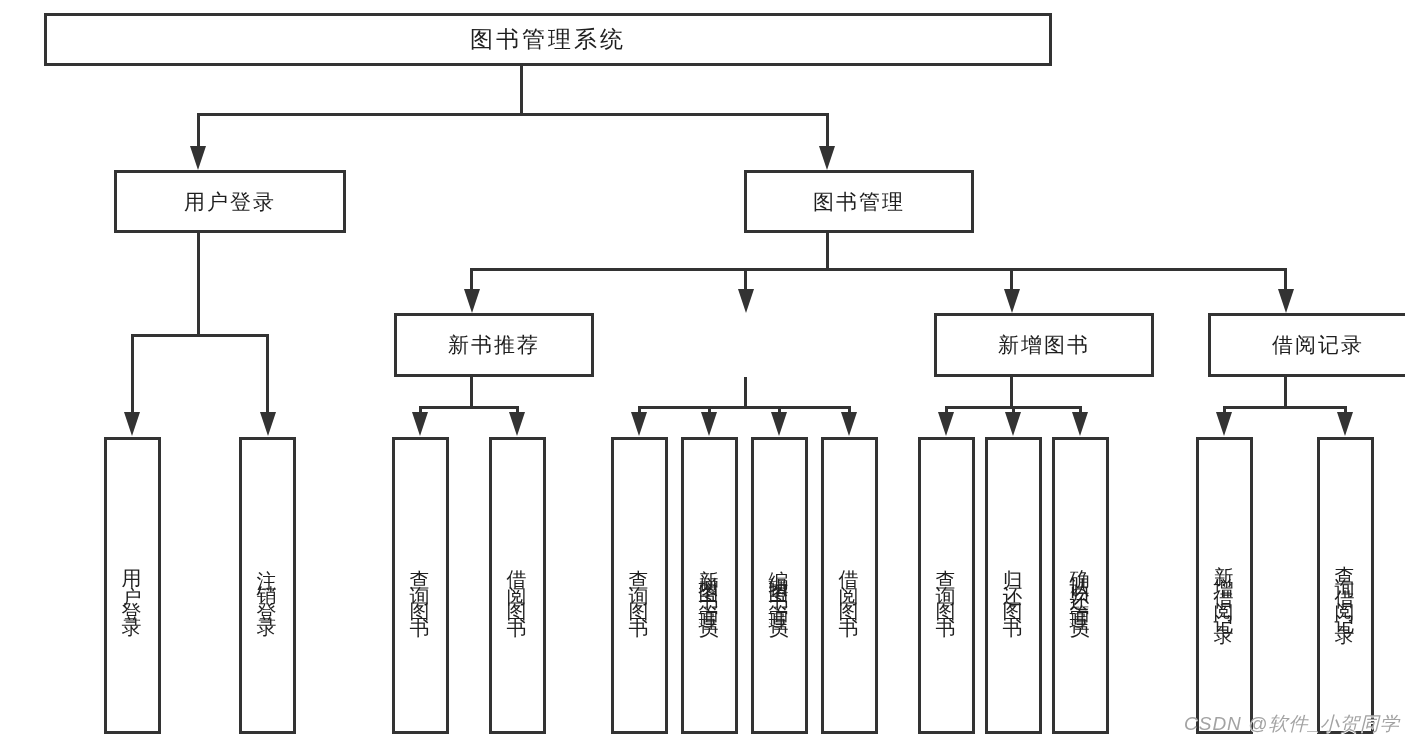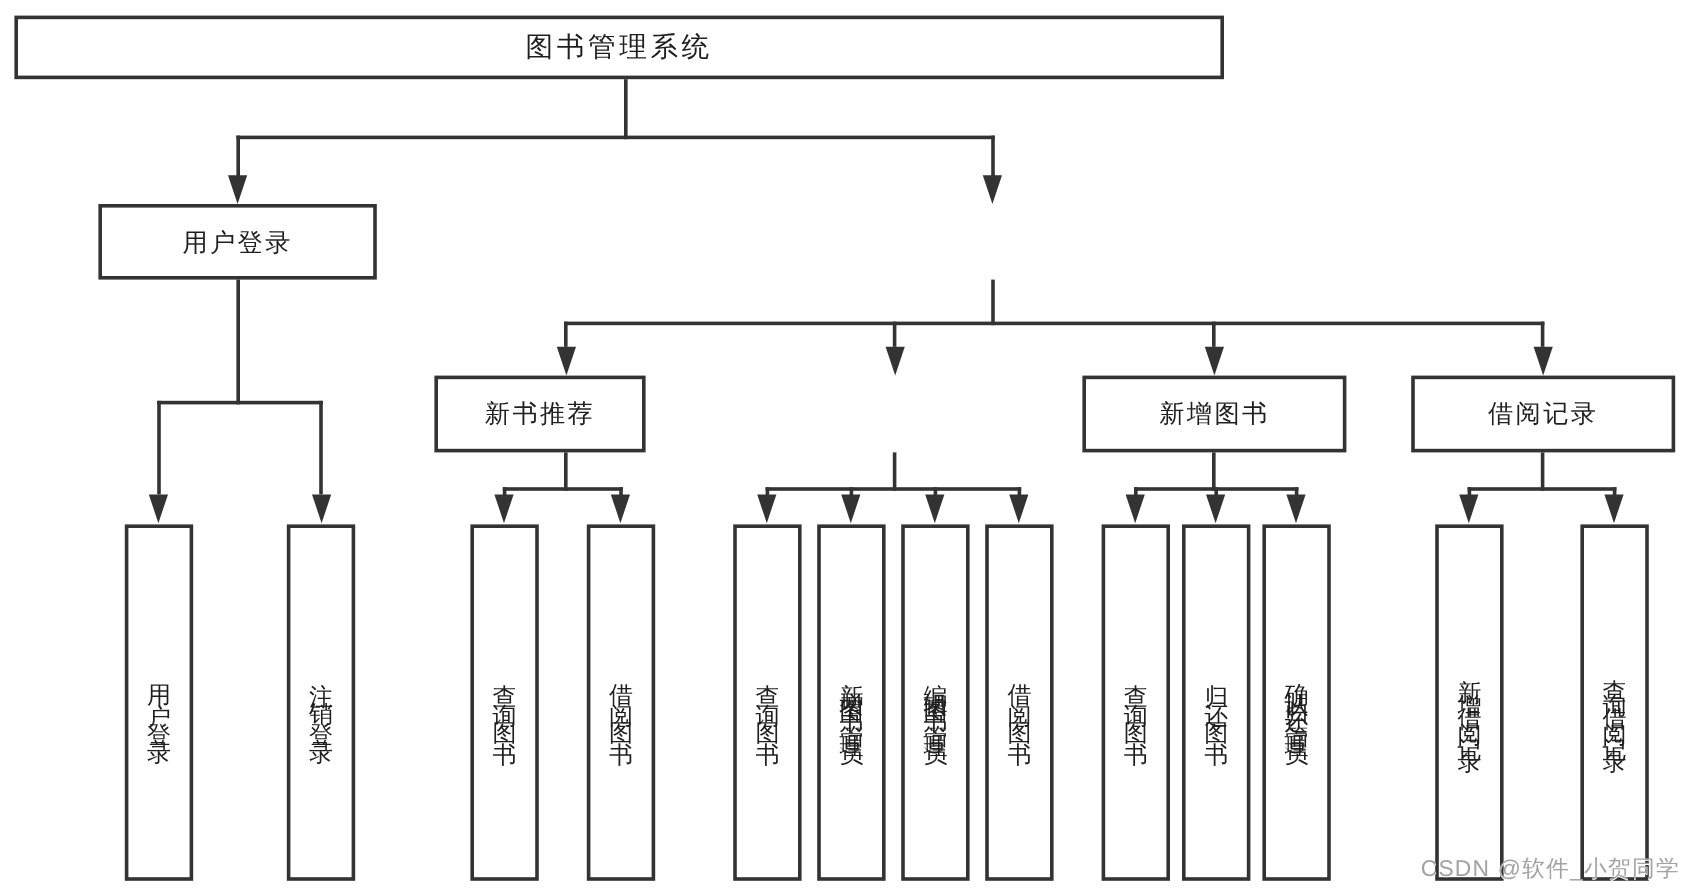--- a/index.html
+++ b/index.html
@@ -14,21 +14,21 @@
     position:absolute;
     box-sizing:border-box;
     border:3px solid #333333;
     background:#ffffff;
     color:#1f1f1f;
     display:flex;
     align-items:center;
     justify-content:center;
     text-align:center;
   }
-  .box.h{font-size:21px;letter-spacing:2px;font-weight:500;}
+  .box.h{font-size:21px;letter-spacing:2px;font-weight:500;margin-left:32px;}
   .box.root{font-size:23px;letter-spacing:3px;font-weight:500;}
   .box.v{
     writing-mode:vertical-rl;
     text-orientation:mixed;
     font-size:20px;
     font-weight:500;
   }
   .v4{letter-spacing:16px;}
   .v6{letter-spacing:12px;}
   .v9{letter-spacing:7px;}
@@ -41,37 +41,39 @@
   }
   .watermark{
     position:absolute;
     left:1184px;top:711px;
     font-size:19px;
     color:#a3a3a3;
     letter-spacing:1px;
     z-index:6;
     text-shadow:0 1px 0 #ffffff;
     white-space:nowrap;
+    font-style:italic;
   }
 </style>
 </head>
 <body>
 
 <div id="stage">
 
   <div class="box h root" style="left:12px;top:13px;width:1008px;height:53px">图书管理系统</div>
 
   <div class="ln" style="left:520px;top:66px;width:3px;height:50px"></div>
   <div class="ln" style="left:197px;top:113px;width:632px;height:3px"></div>
   <div class="ln" style="left:197px;top:113px;width:3px;height:35px"></div>
   <div class="ln" style="left:826px;top:113px;width:3px;height:35px"></div>
   <div class="ar" style="left:190px;top:146px"></div>
   <div class="ar" style="left:819px;top:146px"></div>
 
   <div class="box h" style="left:82px;top:170px;width:232px;height:63px">用户登录</div>
+  <div class="box h" style="left:712px;top:170px;width:230px;height:63px">图书管理</div>
 
   <div class="ln" style="left:197px;top:233px;width:3px;height:104px"></div>
   <div class="ln" style="left:131px;top:334px;width:138px;height:3px"></div>
   <div class="ln" style="left:131px;top:334px;width:3px;height:78px"></div>
   <div class="ln" style="left:266px;top:334px;width:3px;height:78px"></div>
   <div class="ar" style="left:124px;top:412px"></div>
   <div class="ar" style="left:260px;top:412px"></div>
 
   <div class="box v v4" style="left:104px;top:437px;width:57px;height:297px">用户登录</div>
   <div class="box v v4" style="left:239px;top:437px;width:57px;height:297px">注销登录</div>
@@ -80,21 +82,21 @@
   <div class="ln" style="left:470px;top:268px;width:817px;height:3px"></div>
   <div class="ln" style="left:470px;top:268px;width:3px;height:21px"></div>
   <div class="ln" style="left:744px;top:268px;width:3px;height:21px"></div>
   <div class="ln" style="left:1010px;top:268px;width:3px;height:21px"></div>
   <div class="ln" style="left:1284px;top:268px;width:3px;height:21px"></div>
   <div class="ar" style="left:464px;top:289px"></div>
   <div class="ar" style="left:738px;top:289px"></div>
   <div class="ar" style="left:1004px;top:289px"></div>
   <div class="ar" style="left:1278px;top:289px"></div>
 
-  <div class="box h" style="left:362px;top:313px;width:176px;height:64px">新书推荐</div>
+  <div class="box h" style="left:362px;top:313px;width:200px;height:64px">新书推荐</div>
   <div class="box h" style="left:902px;top:313px;width:220px;height:64px">新增图书</div>
   <div class="box h" style="left:1176px;top:313px;width:220px;height:64px">借阅记录</div>
 
   <div class="ln" style="left:470px;top:377px;width:3px;height:32px"></div>
   <div class="ln" style="left:419px;top:406px;width:100px;height:3px"></div>
   <div class="ln" style="left:419px;top:406px;width:3px;height:8px"></div>
   <div class="ln" style="left:516px;top:406px;width:3px;height:8px"></div>
   <div class="ar" style="left:412px;top:412px"></div>
   <div class="ar" style="left:509px;top:412px"></div>
   <div class="box v v4" style="left:392px;top:437px;width:57px;height:297px">查询图书</div>

